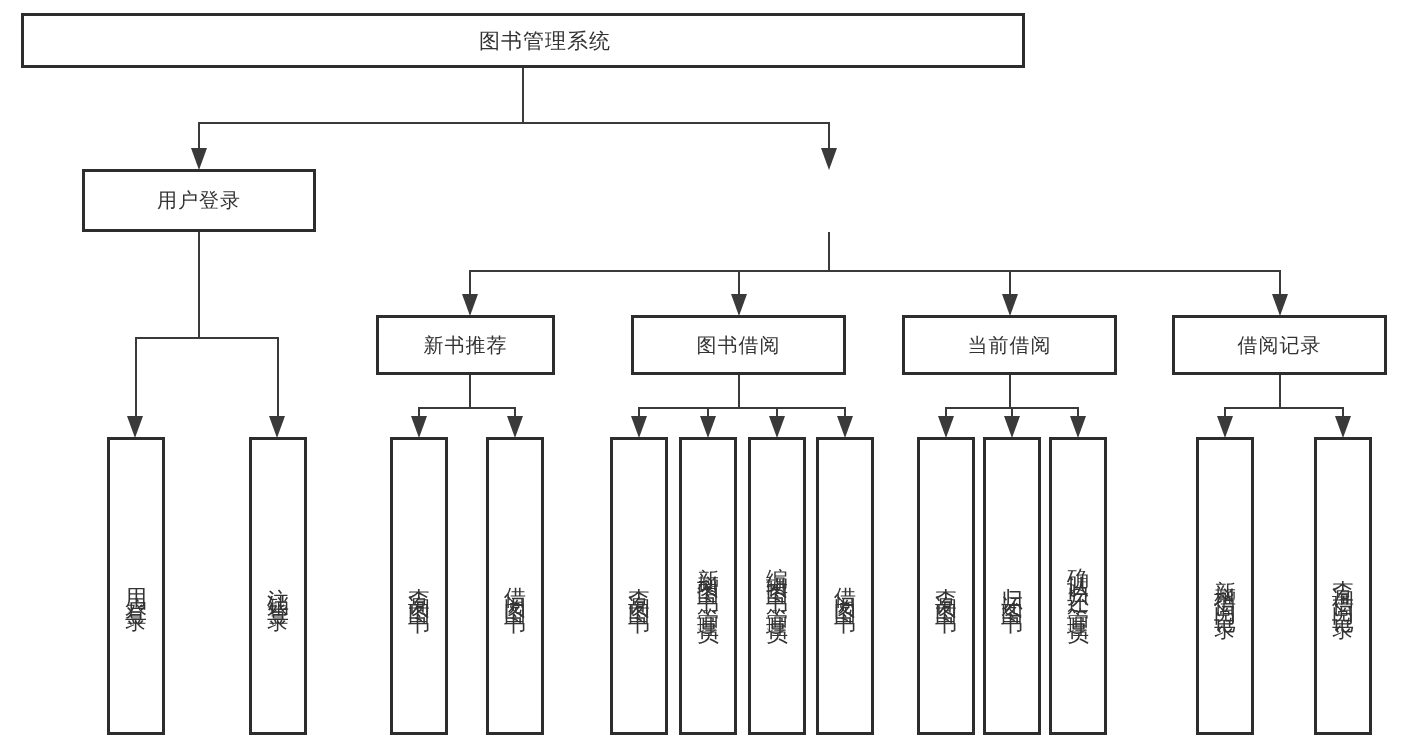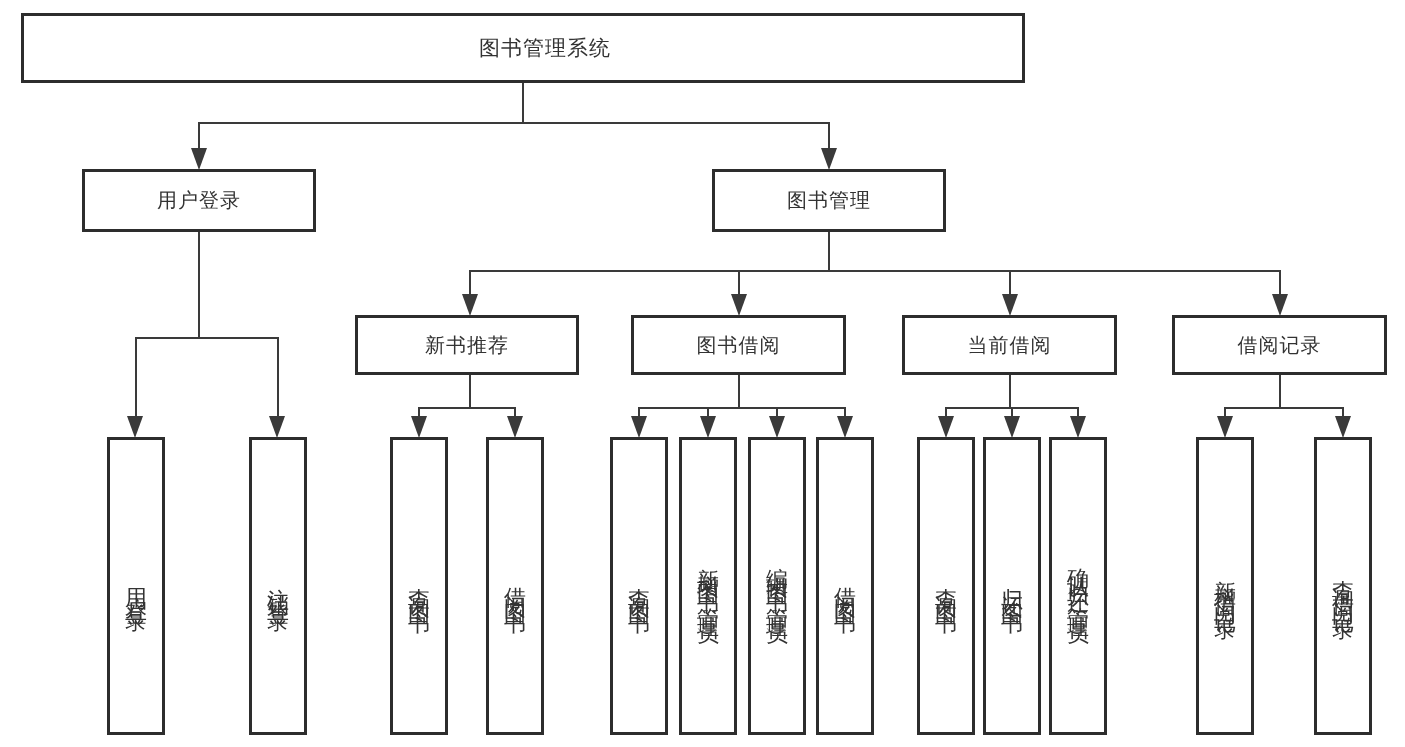--- a/index.html
+++ b/index.html
@@ -89,27 +89,26 @@
   <div class="vl" style="left:1077px; top:407px; height:10px;"></div>
   <div class="ar" style="left:1070px; top:416px;"></div>
 
   <div class="vl" style="left:1279px; top:375px; height:34px;"></div>
   <div class="hl" style="left:1224px; top:407px; width:120px;"></div>
   <div class="vl" style="left:1224px; top:407px; height:10px;"></div>
   <div class="ar" style="left:1217px; top:416px;"></div>
   <div class="vl" style="left:1342px; top:407px; height:10px;"></div>
   <div class="ar" style="left:1335px; top:416px;"></div>
 
-  <div class="node h root" style="left:21px; top:13px; width:1004px; height:70px;padding-left:44px;">图书管理系统</div>
+  <div class="node h root" style="left:21px; top:13px; width:1004px; height:55px;padding-left:44px;">图书管理系统</div>
 
   <div class="node h" style="left:82px; top:169px; width:234px; height:63px;">用户登录</div>
 
-  <div class="node h" style="left:712px; top:169px; width:234px; height:63px;">图书管理</div>
 
-  <div class="node h" style="left:355px; top:315px; width:224px; height:60px;">新书推荐</div>
+  <div class="node h" style="left:376px; top:315px; width:179px; height:60px;">新书推荐</div>
 
   <div class="node h" style="left:902px; top:315px; width:215px; height:60px;">当前借阅</div>
 
   <div class="node h" style="left:631px; top:315px; width:215px; height:60px;">图书借阅</div>
 
   <div class="node h" style="left:1172px; top:315px; width:215px; height:60px;">借阅记录</div>
 
   <div class="node v" style="left:107px; top:437px; width:58px; height:298px;">用户登录</div>
   <div class="node v" style="left:249px; top:437px; width:58px; height:298px;">注销登录</div>
 

